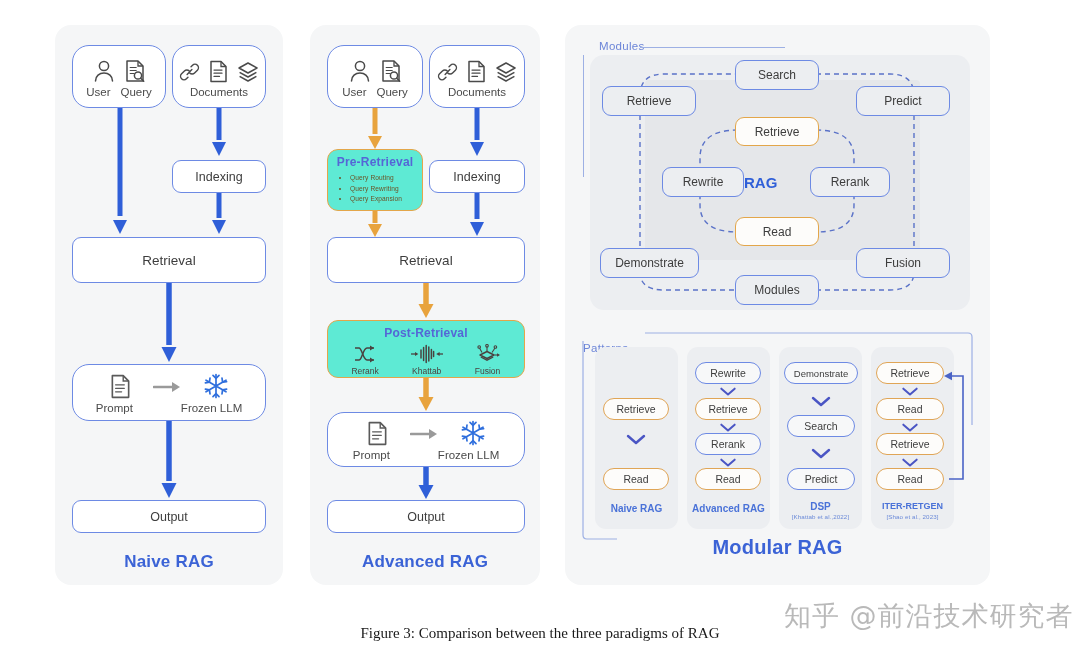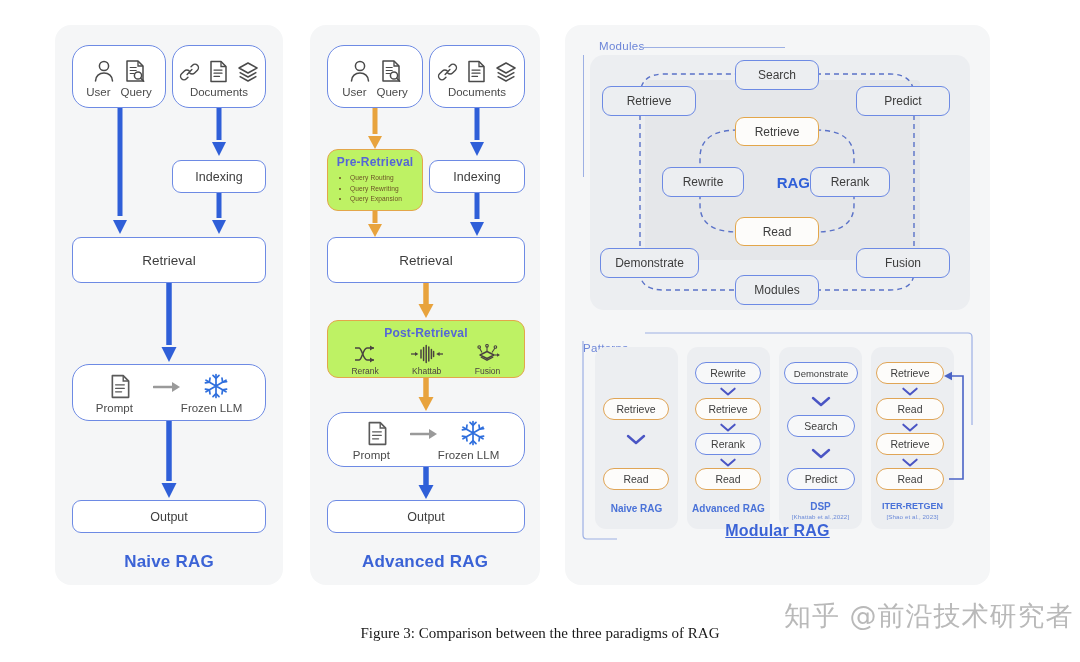--- a/index.html
+++ b/index.html
@@ -32,21 +32,21 @@
   .iconrow{display:flex;align-items:flex-end;justify-content:center;gap:9px;height:26px;}
   .iconlabelrow{display:flex;align-items:center;justify-content:center;gap:10px;font-size:11.5px;color:#4a4a4a;}
   .icn{display:block;}
 
   
   .arrow{position:absolute;}
   .arrow svg{display:block;overflow:visible;}
 
   
   .stage-box{
-    position:absolute;background:#bef264;border:1.5px solid #e3a64a;
+    position:absolute;background:#5eead4;border:1.5px solid #e3a64a;
     border-radius:11px;box-sizing:border-box;
   }
   .stage-title{
     text-align:center;color:#5566d6;font-weight:bold;font-size:12px;
     margin-top:5px;letter-spacing:.2px;
   }
   .bullets{margin:4px 0 0 0;padding:0 0 0 22px;list-style:disc;}
   .bullets li{
     font-size:6.6px;color:#6b5327;line-height:1.62;
     margin:0;letter-spacing:.1px;
@@ -65,21 +65,21 @@
   .sec-inner{position:absolute;background:#e5e7ea;border-radius:4px;}
 
   .mod-node{
     position:absolute;background:#eceef1;border:1.5px solid #6d8ae4;
     border-radius:9px;display:flex;align-items:center;justify-content:center;
     color:#3d3d3d;font-size:12px;box-sizing:border-box;
   }
   .mod-node.orange{background:#fdfcfa;border-color:#e3a64a;}
   .rag-core{
     position:absolute;color:#2f5fd8;font-size:15px;font-weight:bold;
-    display:flex;align-items:center;justify-content:flex-end;
+    display:flex;align-items:center;justify-content:flex-start;
   }
   .dash-svg{position:absolute;left:0;top:0;}
 
   
   .pat-col{position:absolute;background:#eceef1;border-radius:11px;}
   .pat-node{
     position:absolute;background:#f7f8f9;border:1.4px solid #6d8ae4;
     border-radius:11px;display:flex;align-items:center;justify-content:center;
     color:#3d3d3d;font-size:10.5px;box-sizing:border-box;white-space:nowrap;
   }
@@ -580,21 +580,21 @@
     <path d="M8 117 L22 117 L22 14 L10 14" fill="none" stroke="#4a63c6" stroke-width="1.6"></path>
     <path d="M3 14l8-4.2v8.4z" fill="#4a63c6"></path>
   </svg>
   <div class="pat-name" style="left:871px;top:501px;width:83px;font-size:9px;">
     <span>ITER-RETGEN</span>
   </div>
   <div class="pat-cite" style="left:871px;top:513px;width:83px;">
     <span>[Shao et al., 2023]</span>
   </div>
 
-  <div class="paradigm-title" style="left:565px;top:522px;width:425px;font-size:16px;text-decoration:underline;">
+  <div class="paradigm-title" style="left:565px;top:536px;width:425px;font-size:20px;">
     <span>Modular RAG</span>
   </div>
 
   <div class="watermark">
     <span>知乎 @前沿技术研究者</span>
   </div>
   <div class="caption">
     <span>Figure 3: Comparison between the three paradigms of RAG</span>
   </div>
 

